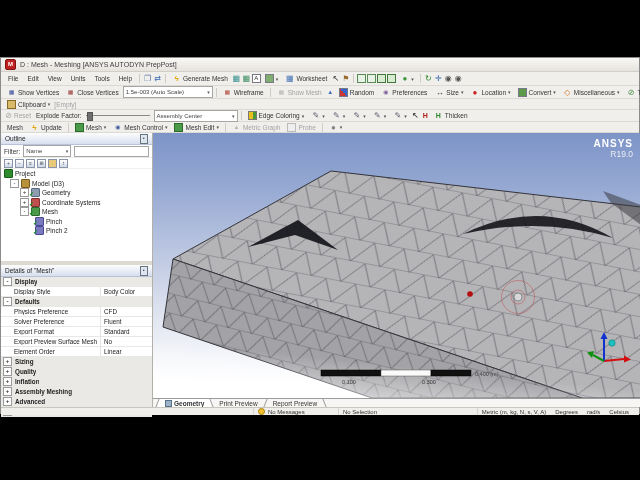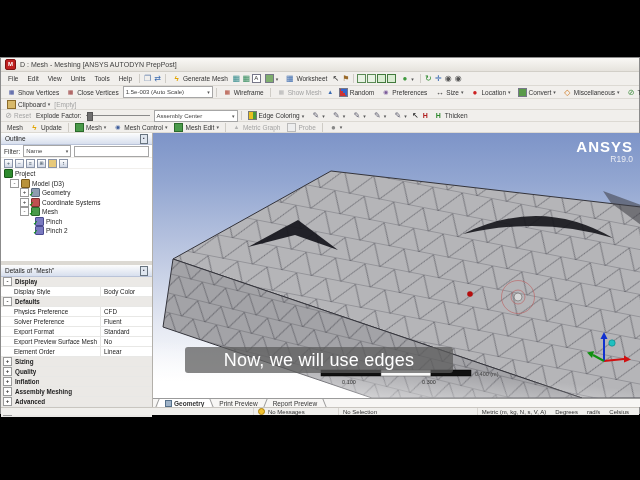--- a/index.html
+++ b/index.html
@@ -62,21 +62,21 @@
   .drow .k{width:86px;padding-left:13px;white-space:nowrap;overflow:hidden;flex:none;}
   .drow .v{flex:1;border-left:1px solid #e4e4e2;padding-left:3px;height:100%;display:flex;align-items:center;
            white-space:nowrap;overflow:hidden;}
   .drow.sec{background:#ebe9e6;font-weight:bold;}
   .drow.sec .k{width:auto;padding-left:2px;display:flex;align-items:center;gap:3px;}
 
   
   .vp{left:152px;top:75px;width:488px;height:265px;overflow:hidden;
       background:linear-gradient(#7d94c8 0%,#92a6d1 18%,#bcc7e1 45%,#e4e8f2 72%,#ffffff 94%);}
   .brand{position:absolute;right:8px;top:6px;text-align:right;color:#fff;line-height:1;}
-  .brand .b1{font-size:15px;font-weight:bold;letter-spacing:1px;}
+  .brand .b1{font-size:10px;font-weight:bold;letter-spacing:1px;}
   .brand .b2{font-size:8.5px;color:#e9ebf2;margin-top:1px;}
   .subtitle{position:absolute;left:32px;top:214px;width:268px;height:26px;background:rgba(92,92,92,0.74);
             border-radius:3px;display:flex;align-items:center;justify-content:center;}
   .subtitle span{color:#fff;font-size:18px;letter-spacing:0.2px;}
 
   
   .tabs{left:152px;top:340px;width:488px;height:9px;background:#f7f6f4;border-top:1px solid #9b9b9b;
         display:flex;align-items:stretch;font-size:6.5px;color:#333;padding-left:4px;}
   .tab{display:flex;align-items:center;gap:2px;padding:0 7px;}
   .tab.active{font-weight:bold;background:#fff;}
@@ -504,23 +504,20 @@
           <polygon points="441,218 434,219.5 439,225" fill="#109010"></polygon>
           <circle cx="459" cy="210" r="3.2" fill="#20c0c0" stroke="#0a8080" stroke-width="0.6"></circle>
         </g>
       </svg>
 
       <div class="brand">
         <div class="b1">ANSYS</div>
         <div class="b2">R19.0</div>
       </div>
 
-      <div class="subtitle">
-        <span>Now, we will use edges</span>
-      </div>
     </div>
 
     <div class="abs tabs">
       <span class="tsep"></span>
       <span class="tab active">
         <span class="cube"></span>
         <span>Geometry</span>
       </span>
       <span class="tsep r"></span>
       <span class="tab">

